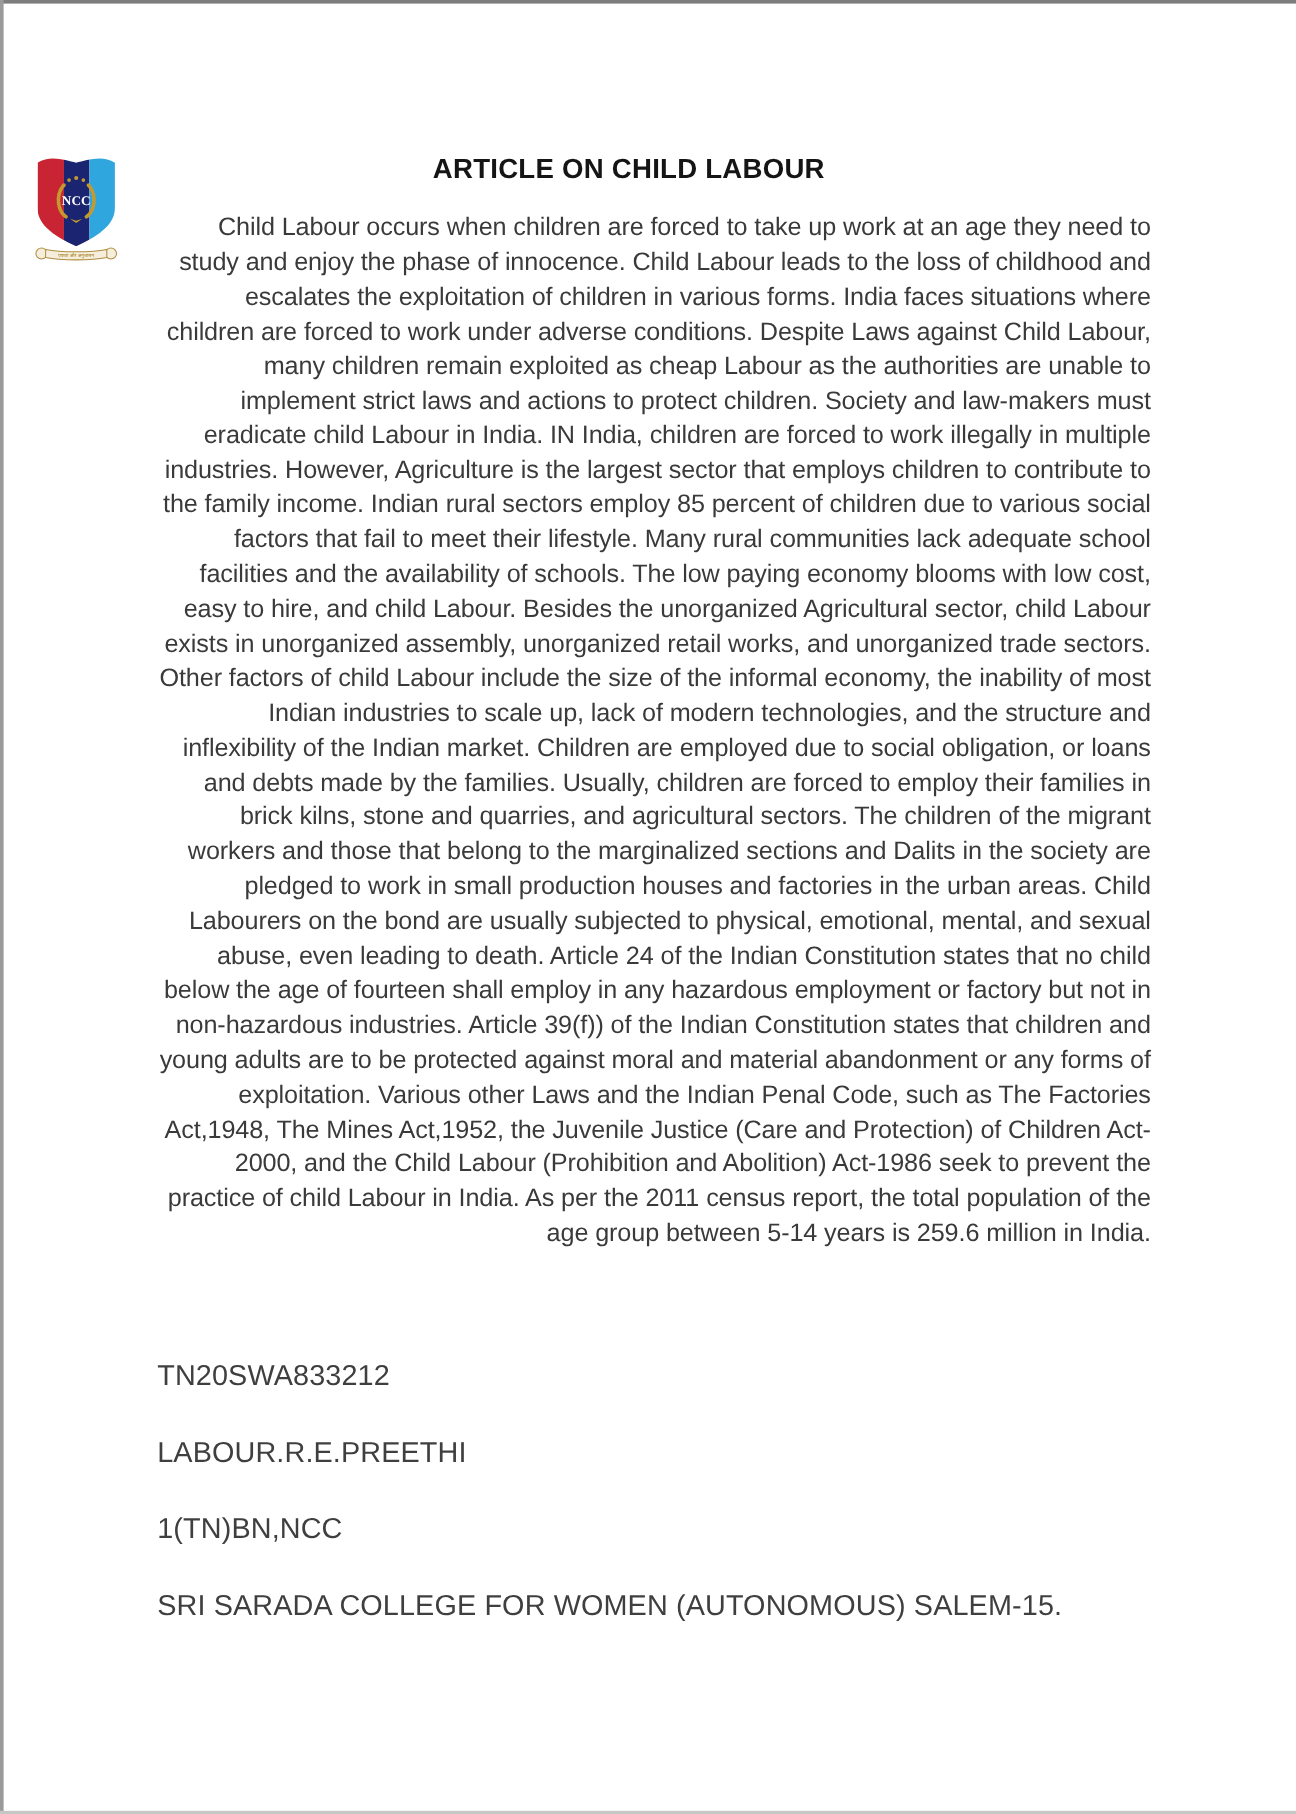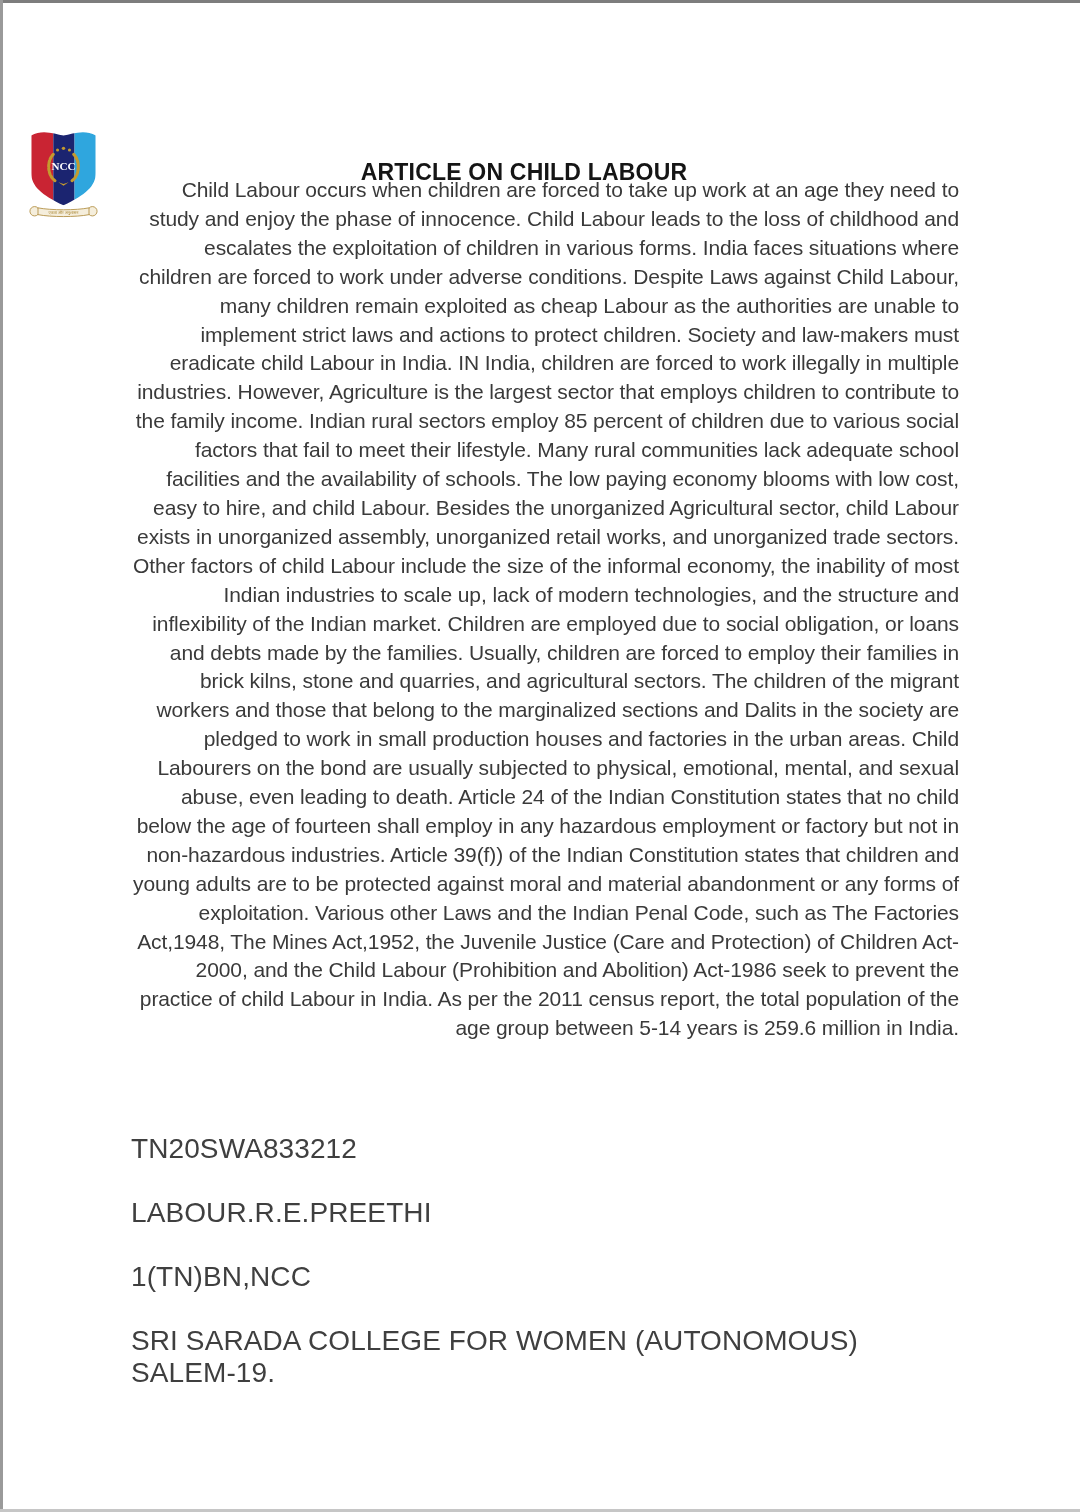--- a/index.html
+++ b/index.html
@@ -49,41 +49,40 @@
   .doc-title {
     position: absolute;
     left: 110px;
     top: 127px;
     width: 828px;
     text-align: center;
     font-size: 23px;
     font-weight: 700;
     letter-spacing: 0.2px;
     color: #151515;
-    margin-top: 32px;
   }
   .doc-body {
     position: absolute;
     left: 131px;
     top: 176px;
     width: 828px;
     font-size: 21px;
     line-height: 28.9px;
     letter-spacing: -0.1px;
     color: #3a3a3a;
     text-align: right;
     white-space: pre-wrap;
   }
   .doc-footer {
     position: absolute;
     left: 131px;
     top: 1133px;
     width: 828px;
     color: #3f3f3f;
-    font-size: 28px;
+    font-size: 24px;
   }
   .footer-line {
     height: 28px;
     margin-bottom: 36px;
     letter-spacing: 0.1px;
   }
 </style>
 </head>
 <body>
 
@@ -126,16 +125,16 @@
   </svg>
 
   <div class="doc-title">ARTICLE ON CHILD LABOUR</div>
 
   <div class="doc-body">Child Labour occurs when children are forced to take up work at an age they need to study and enjoy the phase of innocence. Child Labour leads to the loss of childhood and escalates the exploitation of children in various forms. India faces situations where children are forced to work under adverse conditions. Despite Laws against Child Labour, many children remain exploited as cheap Labour as the authorities are unable to implement strict laws and actions to protect children. Society and law-makers must eradicate child Labour in India. IN India, children are forced to work illegally in multiple industries. However, Agriculture is the largest sector that employs children to contribute to the family income. Indian rural sectors employ 85 percent of children due to various social factors that fail to meet their lifestyle. Many rural communities lack adequate school facilities and the availability of schools. The low paying economy blooms with low cost, easy to hire, and child Labour. Besides the unorganized Agricultural sector, child Labour exists in unorganized assembly, unorganized retail works, and unorganized trade sectors. Other factors of child Labour include the size of the informal economy, the inability of most Indian industries to scale up, lack of modern technologies, and the structure and inflexibility of the Indian market. Children are employed due to social obligation, or loans and debts made by the families. Usually, children are forced to employ their families in brick kilns, stone and quarries, and agricultural sectors. The children of the migrant workers and those that belong to the marginalized sections and Dalits in the society are pledged to work in small production houses and factories in the urban areas. Child Labourers on the bond are usually subjected to physical, emotional, mental, and sexual abuse, even leading to death. Article 24 of the Indian Constitution states that no child below the age of fourteen shall employ in any hazardous employment or factory but not in non-hazardous industries. Article 39(f)) of the Indian Constitution states that children and young adults are to be protected against moral and material abandonment or any forms of exploitation. Various other Laws and the Indian Penal Code, such as The Factories Act,1948, The Mines Act,1952, the Juvenile Justice (Care and Protection) of Children Act-2000, and the Child Labour (Prohibition and Abolition) Act-1986 seek to prevent the practice of child Labour in India. As per the 2011 census report, the total population of the age group between 5-14 years is 259.6 million in India.</div>
 
   <div class="doc-footer">
     <div class="footer-line">TN20SWA833212</div>
     <div class="footer-line">LABOUR.R.E.PREETHI</div>
     <div class="footer-line">1(TN)BN,NCC</div>
-    <div class="footer-line">SRI SARADA COLLEGE FOR WOMEN (AUTONOMOUS) SALEM-19.</div>
+    <div class="footer-line">SRI SARADA COLLEGE FOR WOMEN (AUTONOMOUS) SALEM-15.</div>
   </div>
 
 </div>
 
 </body></html>

